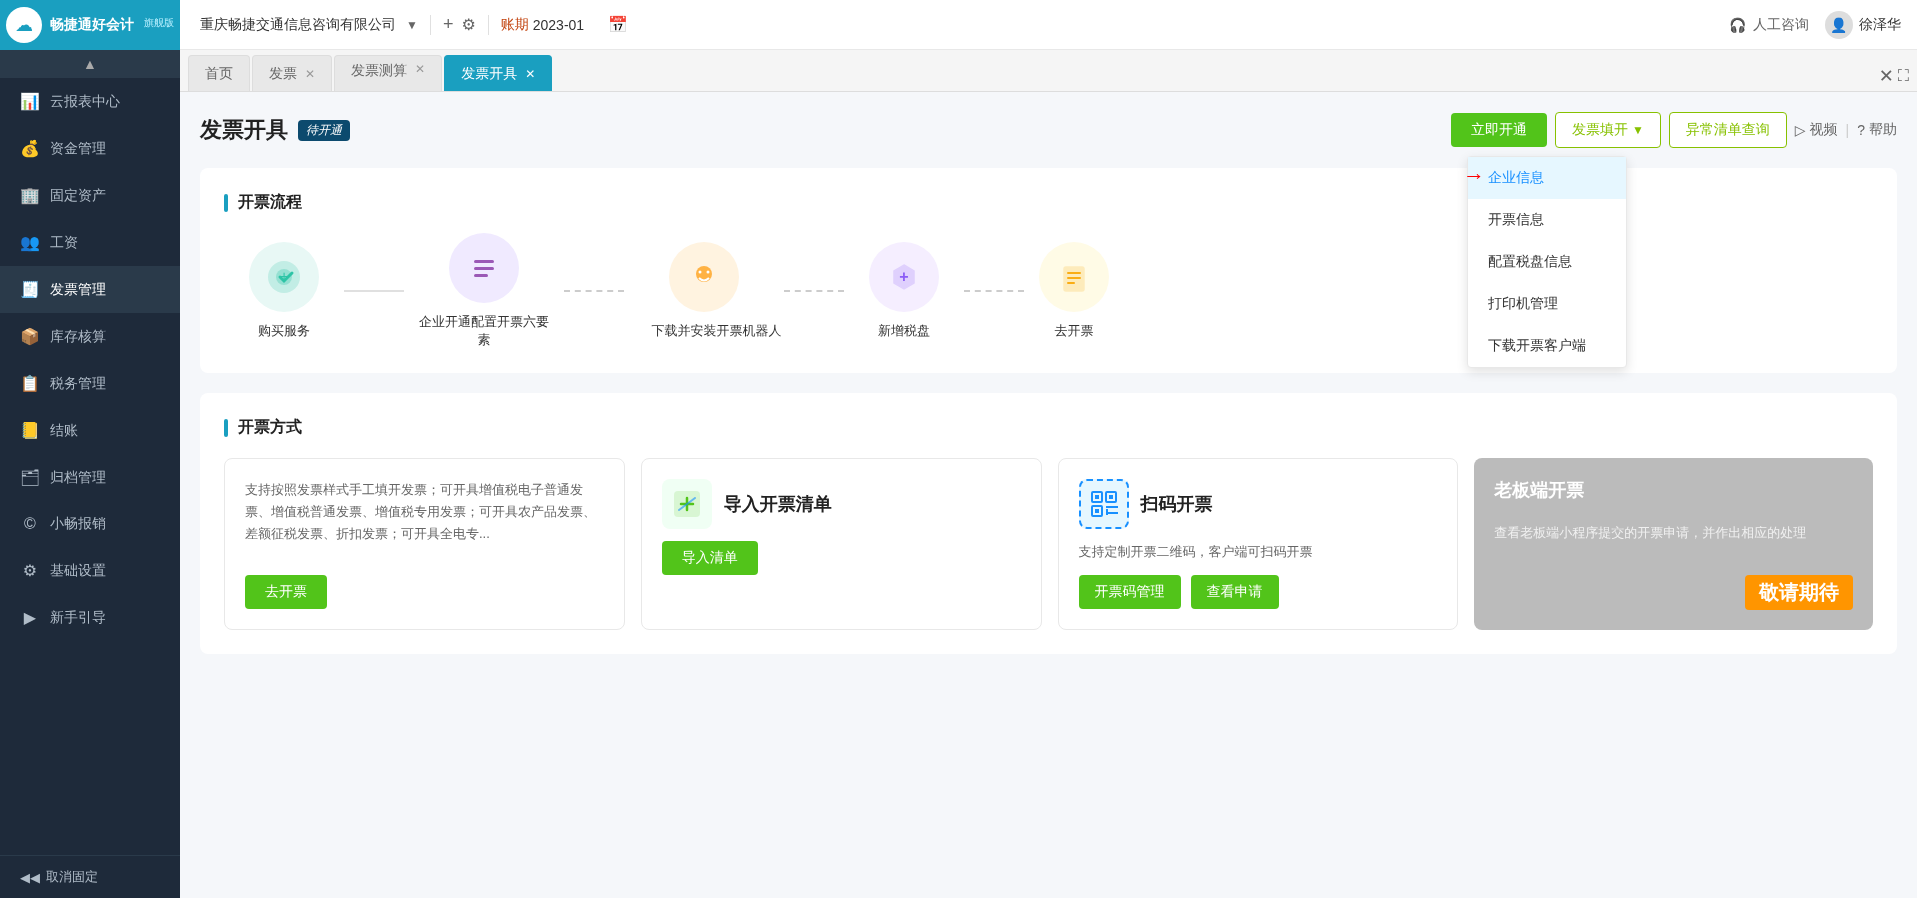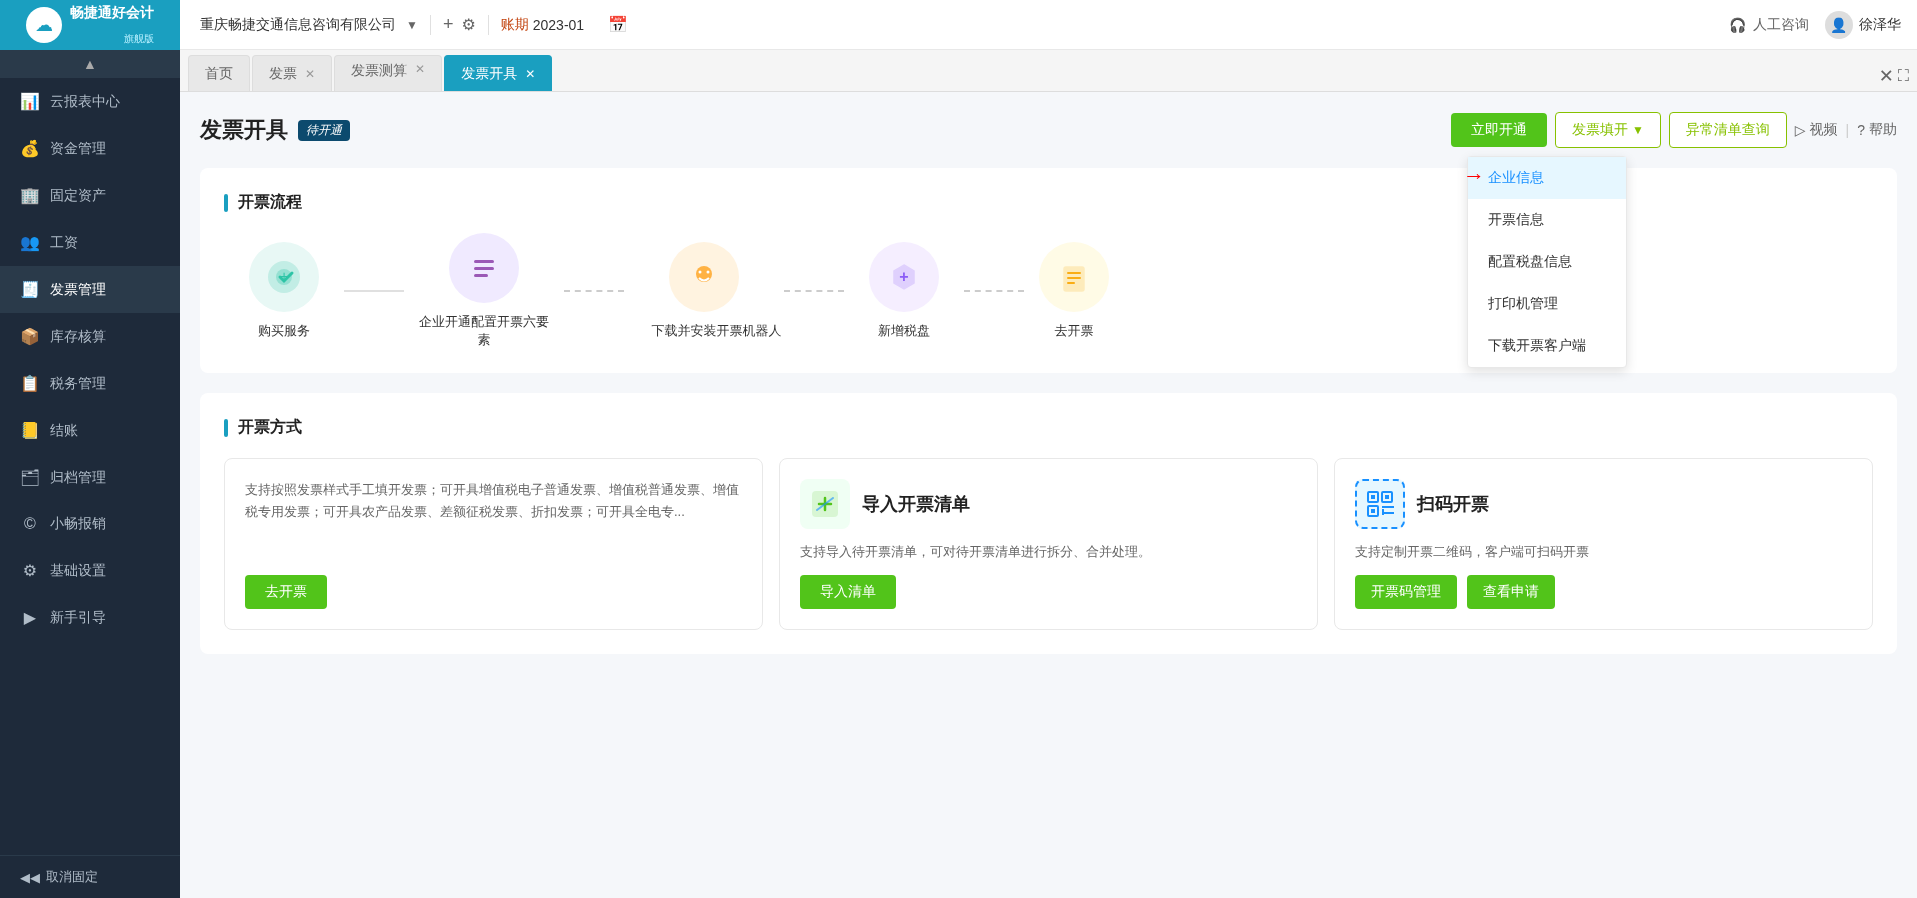--- a/index.html
+++ b/index.html
@@ -5,21 +5,21 @@
     * { margin: 0; padding: 0; box-sizing: border-box; }
     body { font-family: 'Microsoft YaHei', Arial, sans-serif; font-size: 14px; background: #f0f2f5; width: 1917px; height: 898px; overflow: hidden; display: flex; flex-direction: column; }
   </style>
 </head>
 <body>
 
 <div style="height:50px; background:#fff; display:flex; align-items:center; padding:0 16px; border-bottom:1px solid #e8e8e8; gap:0; flex-shrink:0; position:relative; z-index:10;">
 
   <div style="width:180px; height:50px; background:#1a9fc0; display:flex; align-items:center; justify-content:center; gap:8px; flex-shrink:0; margin-left:-16px;">
     <div style="width:36px;height:36px;background:#fff;border-radius:50%;display:flex;align-items:center;justify-content:center;color:#1a9fc0;font-size:18px;">☁</div>
-    <div style="display:flex;flex-direction:column;gap:10px;">
+    <div style="display:flex;flex-direction:row;gap:10px;">
       <span style="color:#fff;font-size:14px;font-weight:bold;">畅捷通好会计</span>
       <span style="color:#b8f0ff;font-size:10px;text-align:right;">旗舰版</span>
     </div>
   </div>
 
   <div style="display:flex;align-items:center;gap:10px;padding-left:20px;">
     <span style="font-size:14px;color:#333;">重庆畅捷交通信息咨询有限公司</span>
     <span style="color:#666;font-size:12px;">▼</span>
   </div>
 
@@ -264,21 +264,20 @@
             <div style="display:flex;align-items:center;gap:12px;">
               <div style="width:50px;height:50px;border-radius:8px;background:#f0fff4;display:flex;align-items:center;justify-content:center;font-size:24px;">
                 <svg width="32" height="32" viewBox="0 0 32 32">
                     <rect x="3" y="3" width="26" height="26" rx="4" fill="#52c41a" opacity="0.15"></rect>
                     <path d="M10 16 h12 M16 10 v12" stroke="#52c41a" stroke-width="2.5" stroke-linecap="round"></path>
                     <path d="M8 22 L24 10" stroke="#1890ff" stroke-width="2" stroke-linecap="round" opacity="0.6"></path>
                   </svg>
               </div>
               <span style="font-size:18px;font-weight:bold;color:#222;">导入开票清单</span>
             </div>
-            <p style="font-size:13px;color:#666;line-height:1.7;flex:1;">支持导入待开票清单，可对待开票清单进行拆分、合并处理。</p>
             <button style="background:#52c41a;color:#fff;border:none;padding:8px 20px;border-radius:4px;cursor:pointer;font-size:14px;width:fit-content;">导入清单</button>
           </div>
 
           <div style="flex:1;border:1px solid #e8e8e8;border-radius:8px;padding:20px;display:flex;flex-direction:column;gap:12px;">
             <div style="display:flex;align-items:center;gap:12px;">
               <div style="width:50px;height:50px;border-radius:8px;background:#e6f7ff;border:2px dashed #1890ff;display:flex;align-items:center;justify-content:center;font-size:24px;">
                 <svg width="28" height="28" viewBox="0 0 28 28">
                     <rect x="2" y="2" width="10" height="10" rx="1" fill="none" stroke="#1890ff" stroke-width="2"></rect>
                     <rect x="16" y="2" width="10" height="10" rx="1" fill="none" stroke="#1890ff" stroke-width="2"></rect>
                     <rect x="2" y="16" width="10" height="10" rx="1" fill="none" stroke="#1890ff" stroke-width="2"></rect>
@@ -292,19 +291,26 @@
               </div>
               <span style="font-size:18px;font-weight:bold;color:#222;">扫码开票</span>
             </div>
             <p style="font-size:13px;color:#666;line-height:1.7;flex:1;">支持定制开票二维码，客户端可扫码开票</p>
             <div style="display:flex;gap:10px;">
               <button style="background:#52c41a;color:#fff;border:none;padding:8px 16px;border-radius:4px;cursor:pointer;font-size:14px;">开票码管理</button>
               <button style="background:#52c41a;color:#fff;border:none;padding:8px 16px;border-radius:4px;cursor:pointer;font-size:14px;">查看申请</button>
             </div>
           </div>
 
+          <div style="flex:1;background:#bbb;border-radius:8px;padding:20px;display:flex;flex-direction:column;gap:12px;position:relative;">
+            <div style="font-size:18px;font-weight:bold;color:#fff;margin-bottom:8px;">老板端开票</div>
+            <p style="font-size:13px;color:#f0f0f0;line-height:1.7;flex:1;">查看老板端小程序提交的开票申请，并作出相应的处理</p>
+            <div style="display:flex;align-items:flex-end;justify-content:flex-end;">
+              <span style="background:#ff9500;color:#fff;font-size:20px;font-weight:bold;padding:4px 14px;border-radius:4px;">敬请期待</span>
+            </div>
+          </div>
 
         </div>
       </div>
 
     </div>
   </div>
 </div>
 
 </body></html>

